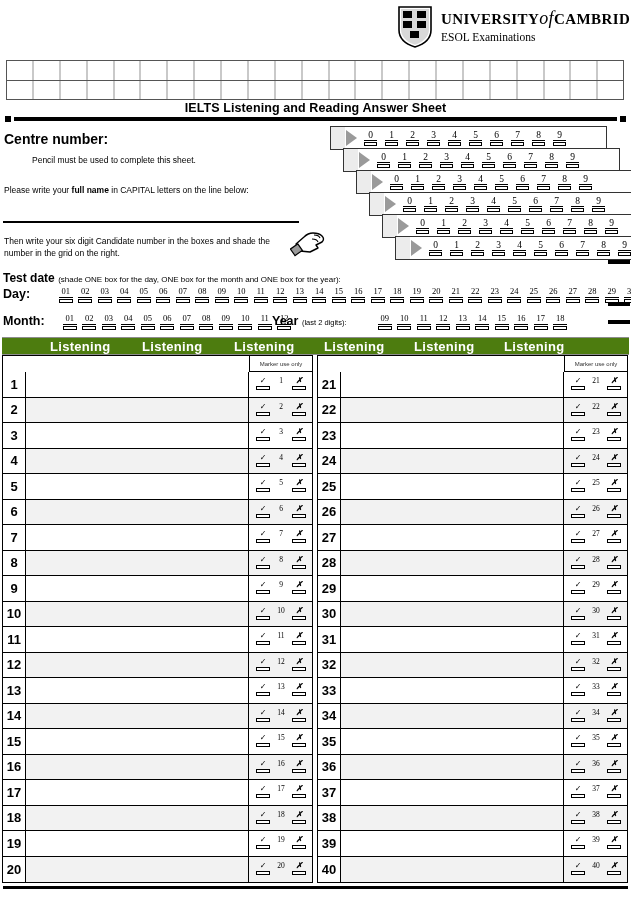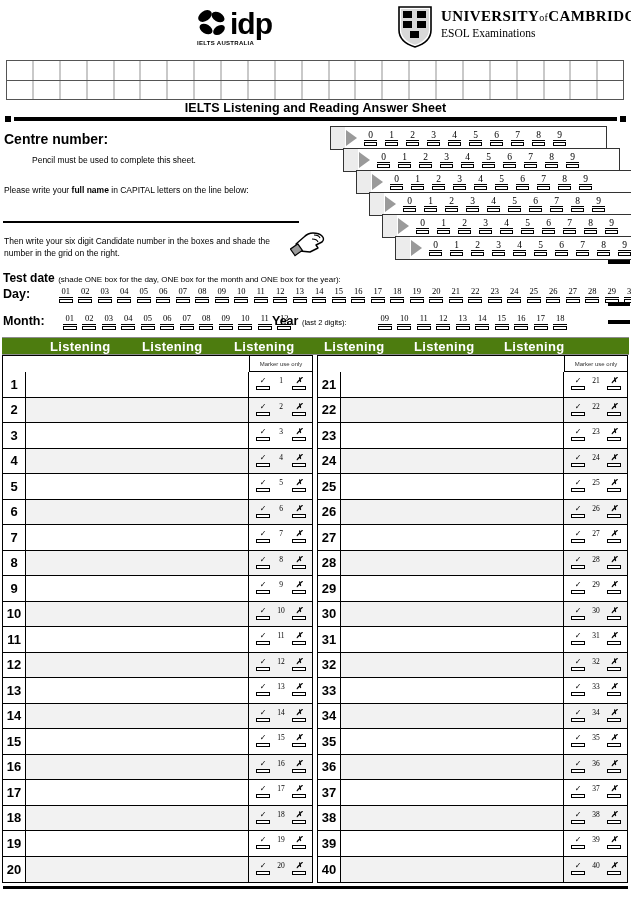--- a/index.html
+++ b/index.html
@@ -18,21 +18,21 @@
 
   .idp-logo{position:absolute;left:196px;top:7px;width:98px;height:42px;}
   .idp-word{position:absolute;left:34px;top:2px;font-size:30px;font-weight:bold;
     letter-spacing:-1px;line-height:30px;}
   .idp-sub{position:absolute;left:1px;top:33px;font-size:6px;font-weight:bold;
     letter-spacing:.3px;}
 
   .cam-logo{position:absolute;left:398px;top:6px;height:42px;display:flex;align-items:flex-start;gap:9px;}
   .cam-text{padding-top:2px;font-family:"Liberation Serif",serif;}
   .cam-l1{font-size:15px;font-weight:bold;letter-spacing:.4px;white-space:nowrap;}
-  .cam-l1 .of{font-weight:normal;font-size:10px;}
+  .cam-l1 .of{font-weight:normal;font-style:italic;font-size:18px;}
   .cam-l2{font-size:11.5px;margin-top:2px;white-space:nowrap;}
 
   
   #barcode{position:absolute;left:6px;top:60px;width:618px;height:40px;
     border:1px solid #555;box-sizing:border-box;display:flex;flex-direction:column;}
   .bc-row{flex:1;display:flex;}
   .bc-row:first-child{border-bottom:1px solid #555;}
   .bc-cell{flex:1;border-right:2px solid #c9c9c9;box-sizing:border-box;}
   .bc-cell:last-child{border-right:none;}
 
@@ -127,33 +127,20 @@
   .mk-cross .g{font-weight:bold;font-style:italic;}
 
   #bottom-rule{position:absolute;left:3px;top:886px;width:625px;height:3px;background:#000;}
 </style>
 </head>
 <body>
 
 <div id="logos">
 
 
-  <div class="idp-logo">
-    <svg width="34" height="32" viewBox="0 0 34 32">
-      <g fill="#000">
-        <ellipse cx="9" cy="9" rx="7.5" ry="5" transform="rotate(-35 9 9)"></ellipse>
-        <ellipse cx="22" cy="10" rx="7" ry="4.5" transform="rotate(30 22 10)"></ellipse>
-        <ellipse cx="10" cy="22" rx="7" ry="4.5" transform="rotate(30 10 22)"></ellipse>
-        <ellipse cx="23" cy="23" rx="6.5" ry="4.2" transform="rotate(-35 23 23)"></ellipse>
-        <circle cx="16" cy="16" r="3.2" fill="#fff"></circle>
-      </g>
-    </svg>
-    <div class="idp-word">idp</div>
-    <div class="idp-sub">IELTS AUSTRALIA</div>
-  </div>
 
   <div class="cam-logo">
     <svg width="34" height="42" viewBox="0 0 34 42">
       <path d="M1 1 H33 V24 Q33 36 17 41 Q1 36 1 24 Z" fill="#fff" stroke="#000" stroke-width="1.6"></path>
       <path d="M3 3 H31 V23 Q31 34 17 38.8 Q3 34 3 23 Z" fill="#d8d8d8"></path>
       <g fill="#000">
         <rect x="5" y="5" width="9" height="7"></rect>
           <rect x="19" y="5" width="9" height="7"></rect>
         <rect x="5" y="15" width="9" height="7"></rect>
           <rect x="19" y="15" width="9" height="7"></rect>

